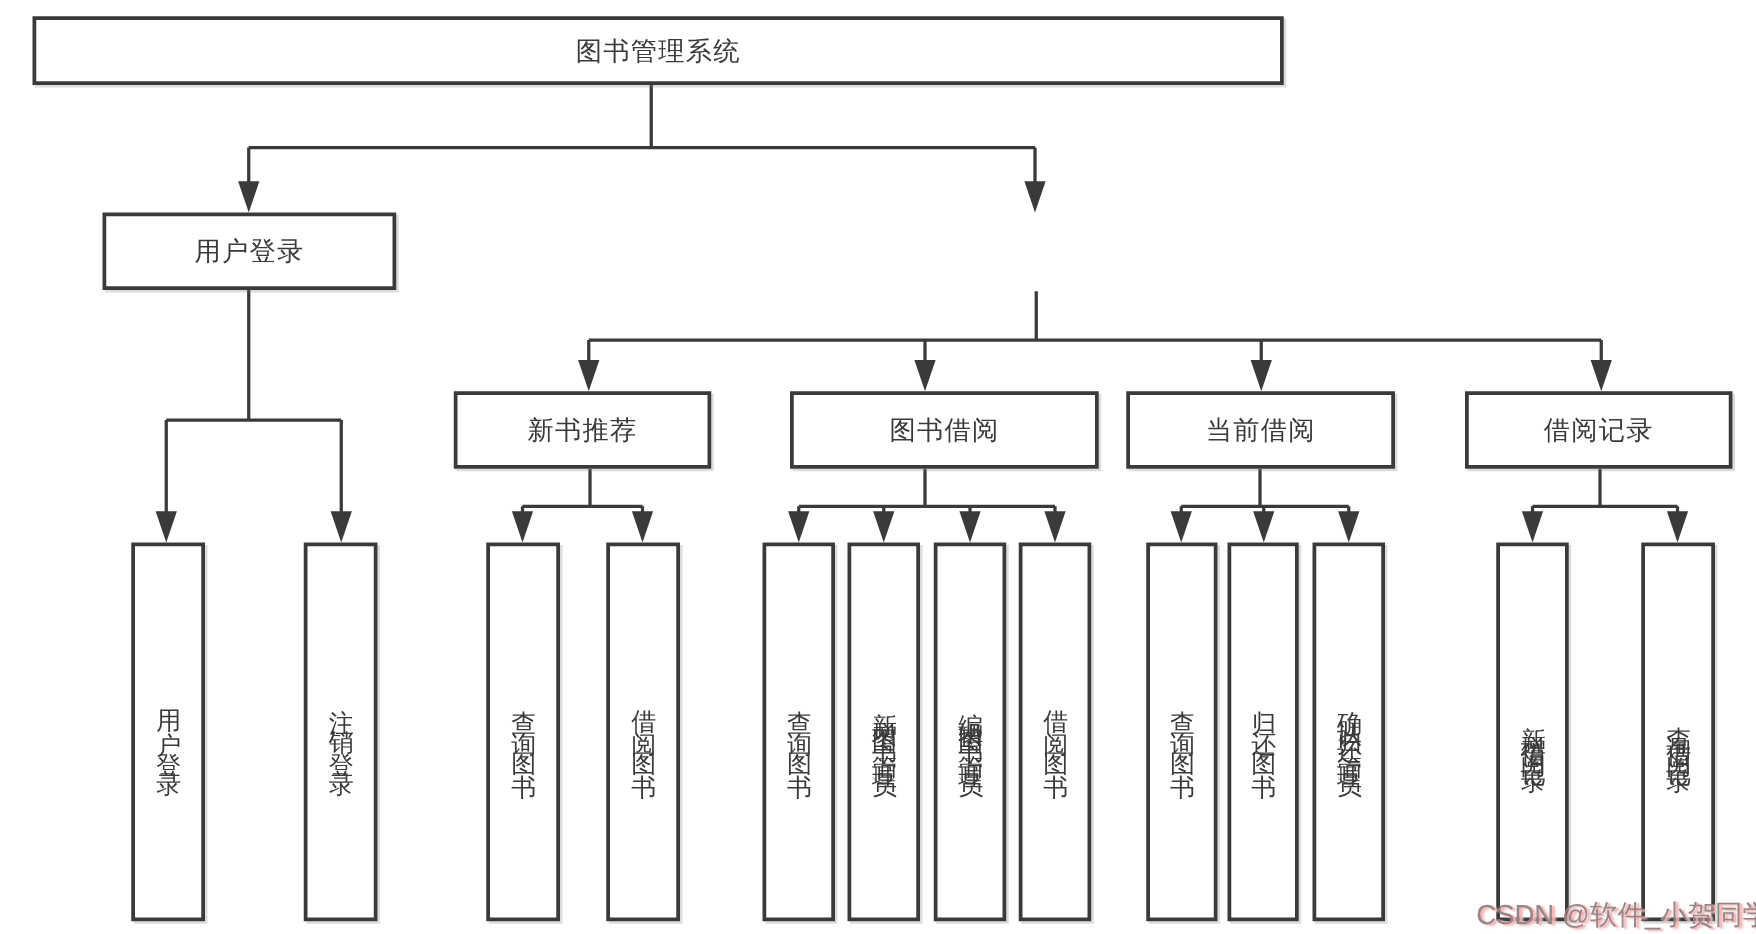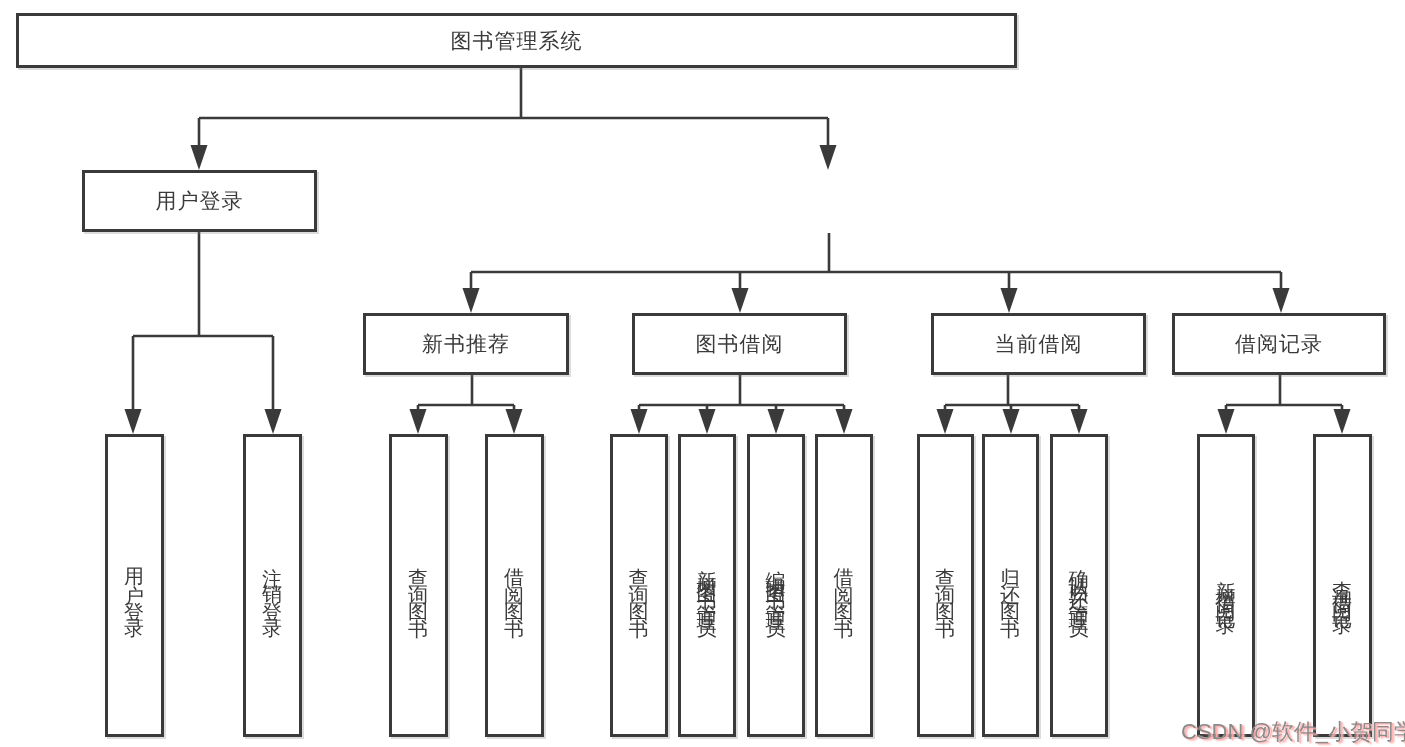--- a/index.html
+++ b/index.html
@@ -86,27 +86,27 @@
       <polygon points="767.5,409 784.5,409 776,434"></polygon>
       <polygon points="835.5,409 852.5,409 844,434"></polygon>
       <polygon points="936.5,409 953.5,409 945,434"></polygon>
       <polygon points="1002.5,409 1019.5,409 1011,434"></polygon>
       <polygon points="1070.5,409 1087.5,409 1079,434"></polygon>
       <polygon points="1217.5,409 1234.5,409 1226,434"></polygon>
       <polygon points="1333.5,409 1350.5,409 1342,434"></polygon>
     </g>
   </svg>
 
-  <div class="box hbox" style="left:16px;top:13px;width:1001px;height:55px">图书管理系统</div>
+  <div class="box hbox" style="left:26px;top:13px;width:1001px;height:55px">图书管理系统</div>
 
   <div class="box hbox" style="left:82px;top:170px;width:235px;height:62px">用户登录</div>
 
   <div class="box hbox" style="left:363px;top:313px;width:206px;height:62px">新书推荐</div>
-  <div class="box hbox" style="left:632px;top:313px;width:215px;height:62px">图书借阅</div>
-  <div class="box hbox" style="left:931px;top:313px;width:215px;height:62px">当前借阅</div>
+  <div class="box hbox" style="left:632px;top:313px;width:247px;height:62px">图书借阅</div>
+  <div class="box hbox" style="left:901px;top:313px;width:215px;height:62px">当前借阅</div>
   <div class="box hbox" style="left:1172px;top:313px;width:214px;height:62px">借阅记录</div>
 
   <div class="box vbox" style="left:105px;top:434px;width:59px;height:303px">
     <span class="vlabel" style="letter-spacing: 17px;">用户登录</span>
   </div>
   <div class="box vbox" style="left:243px;top:434px;width:59px;height:303px">
     <span class="vlabel" style="letter-spacing: 17px;">注销登录</span>
   </div>
 
   <div class="box vbox" style="left:389px;top:434px;width:59px;height:303px">

